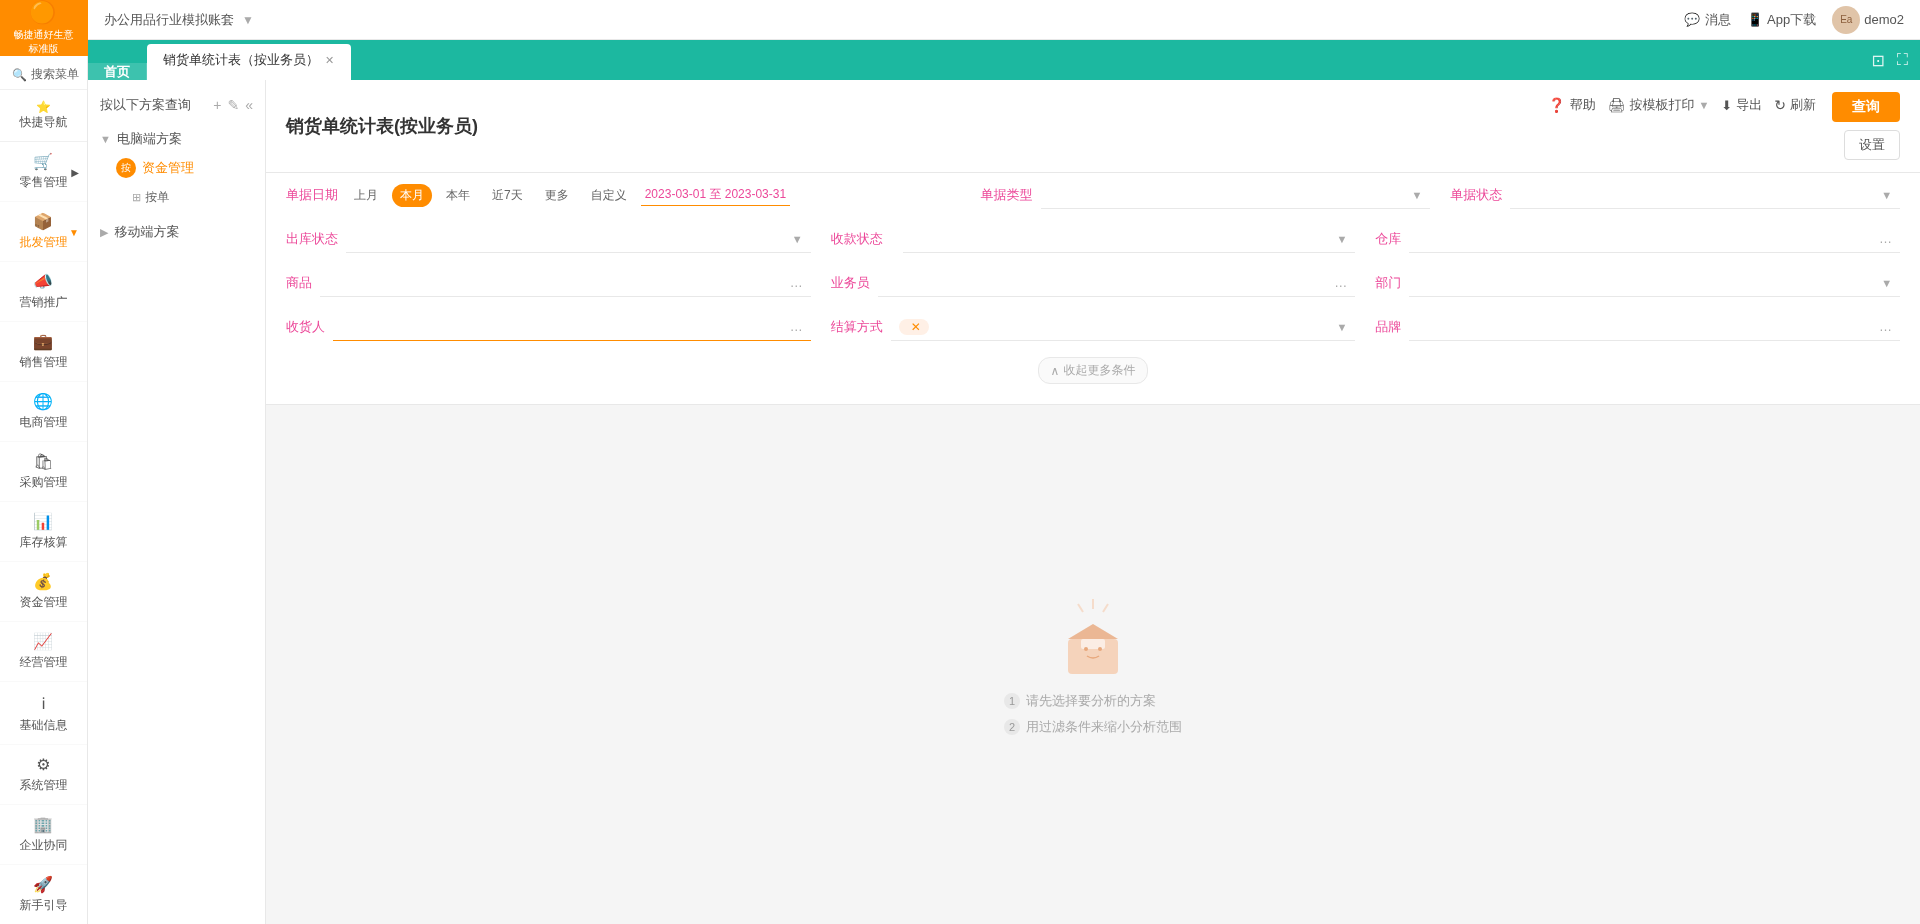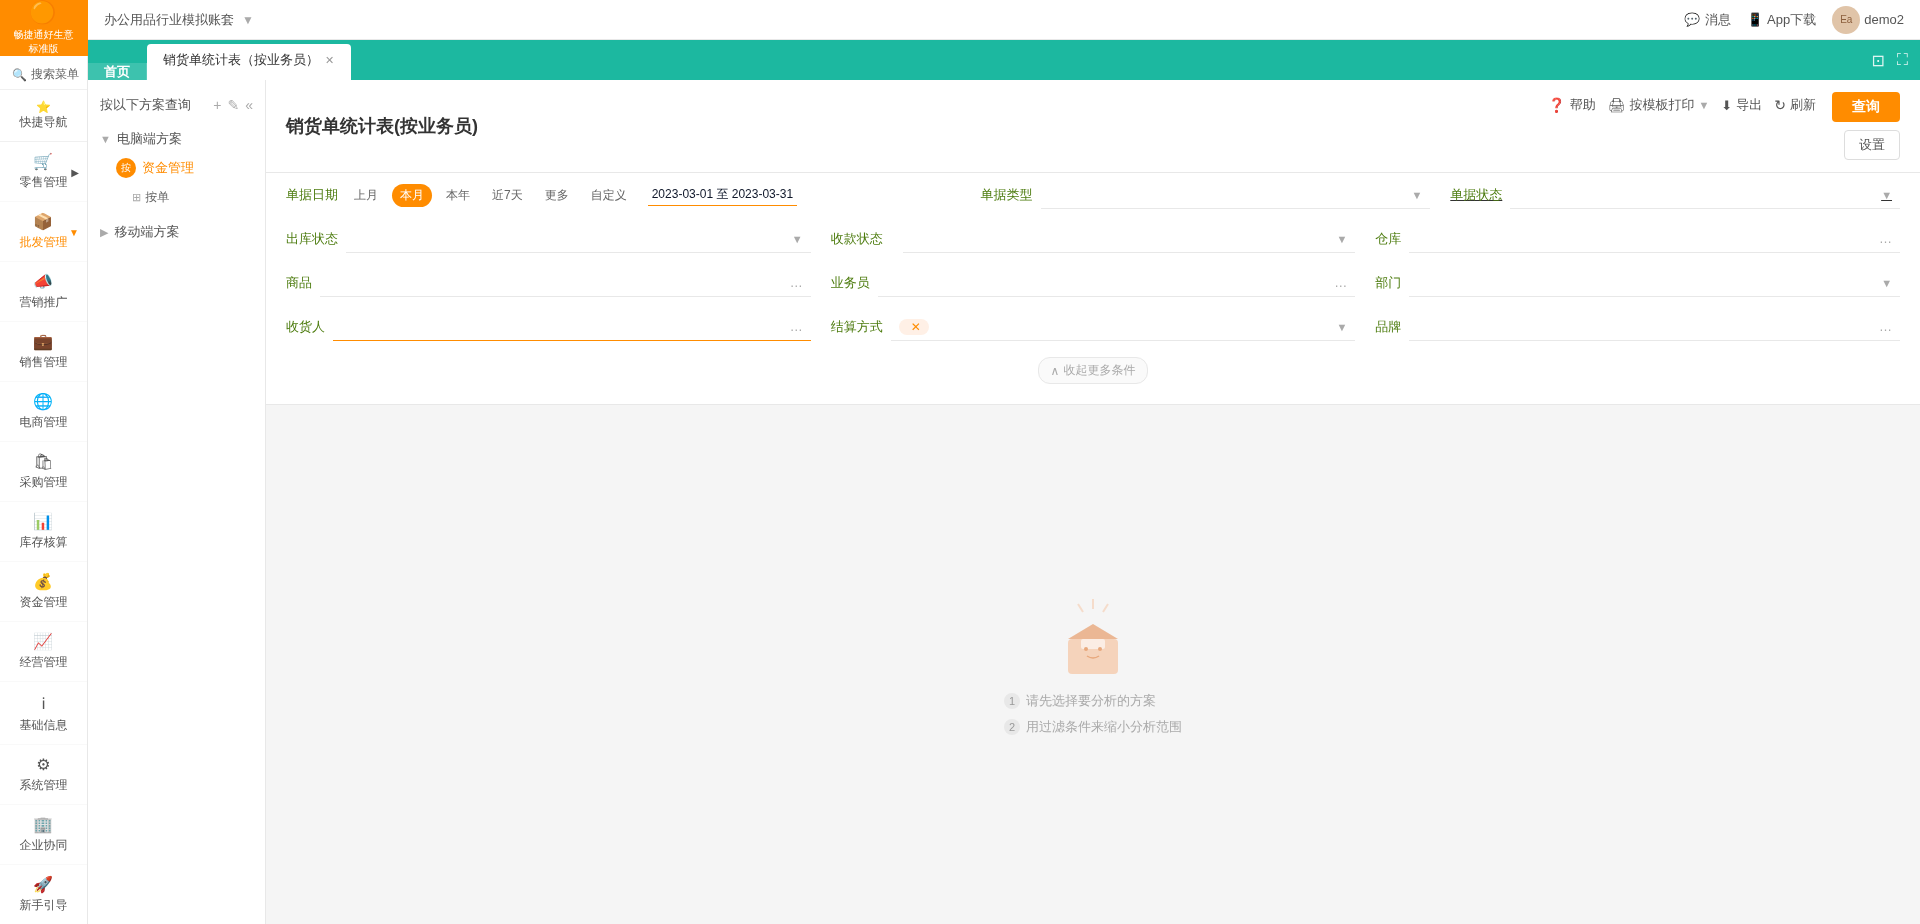--- a/index.html
+++ b/index.html
@@ -67,31 +67,31 @@
     .page-action-btn { display: flex; align-items: center; gap: 4px; cursor: pointer; font-size: 13px; color: #555; }
     .page-action-btn .btn-icon { font-size: 14px; }
     .export-btn { display: flex; align-items: center; gap: 4px; cursor: pointer; font-size: 13px; color: #555; }
     .query-btn { background: #ff8c00; color: #fff; border: none; padding: 6px 20px; border-radius: 4px; cursor: pointer; font-size: 14px; font-weight: bold; }
     .settings-btn { border: 1px solid #ddd; color: #555; padding: 5px 14px; border-radius: 4px; cursor: pointer; font-size: 13px; background: #fff; margin-top: 4px; }
 
     
     .filter-area { background: #fff; padding: 0 20px 12px; border-bottom: 1px solid #e8e8e8; }
     .filter-row { display: flex; align-items: center; padding: 8px 0; gap: 0; }
     .filter-item { display: flex; align-items: center; flex: 1; min-width: 0; }
-    .filter-label { font-size: 13px; color: #4d7c0f; white-space: nowrap; margin-right: 8px; flex-shrink: 0; }
+    .filter-label { font-size: 13px; color: #ec4899; white-space: nowrap; margin-right: 8px; flex-shrink: 0; }
     .filter-control { flex: 1; border: none; border-bottom: 1px solid #e8e8e8; padding: 4px 8px; font-size: 13px; color: #333; display: flex; align-items: center; justify-content: space-between; cursor: pointer; min-height: 28px; }
     .filter-control.active { border-bottom-color: #ff8c00; }
     .filter-dropdown-icon { color: #aaa; font-size: 11px; }
     .filter-more { color: #aaa; font-size: 13px; }
     .filter-tag { background: #fff0e6; color: #ff8c00; border-radius: 10px; padding: 1px 8px; font-size: 12px; display: flex; align-items: center; gap: 4px; }
     .filter-tag-close { cursor: pointer; color: #ff8c00; }
     .date-filter { display: flex; align-items: center; gap: 6px; flex: 1; }
     .date-tab { padding: 3px 8px; font-size: 12px; color: #666; cursor: pointer; border-radius: 3px; }
     .date-tab.active { background: #ff8c00; color: #fff; border-radius: 12px; }
-    .date-range { font-size: 12px; color: #0f172a; border-bottom: 1px solid #ff8c00; padding: 2px 4px; margin-left: 7px; }
+    .date-range { font-size: 12px; color: #ec4899; border-bottom: 1px solid #ff8c00; padding: 2px 4px; }
     .collapse-row { display: flex; justify-content: center; padding: 8px 0; }
     .collapse-btn { display: flex; align-items: center; gap: 4px; color: #aaa; font-size: 12px; cursor: pointer; padding: 4px 12px; border: 1px solid #e8e8e8; border-radius: 12px; background: #fafafa; }
 
     
     .content-body { flex: 1; display: flex; align-items: center; justify-content: center; overflow: auto; background: #f5f5f5; }
     .empty-state { display: flex; flex-direction: column; align-items: center; justify-content: center; gap: 8px; }
     .empty-illustration { width: 100px; height: 90px; position: relative; }
     .empty-illustration svg { width: 100%; height: 100%; }
     .empty-tips { display: flex; flex-direction: column; gap: 8px; }
     .empty-tip { display: flex; align-items: center; gap: 6px; color: #aaa; font-size: 13px; }
@@ -301,21 +301,21 @@
           </div>
           <div class="filter-divider"></div>
           <div class="filter-item" style="flex:1;">
             <span class="filter-label">单据类型</span>
             <div class="filter-control">
               <span></span>
               <span class="filter-dropdown-icon">▼</span>
             </div>
           </div>
           <div class="filter-divider"></div>
-          <div class="filter-item" style="flex:1;text-decoration:underline;">
+          <div class="filter-item" style="flex:1;">
             <span class="filter-label">单据状态</span>
             <div class="filter-control">
               <span></span>
               <span class="filter-dropdown-icon">▼</span>
             </div>
           </div>
         </div>
 
         <div class="filter-row">
           <div class="filter-item" style="flex:1;">

